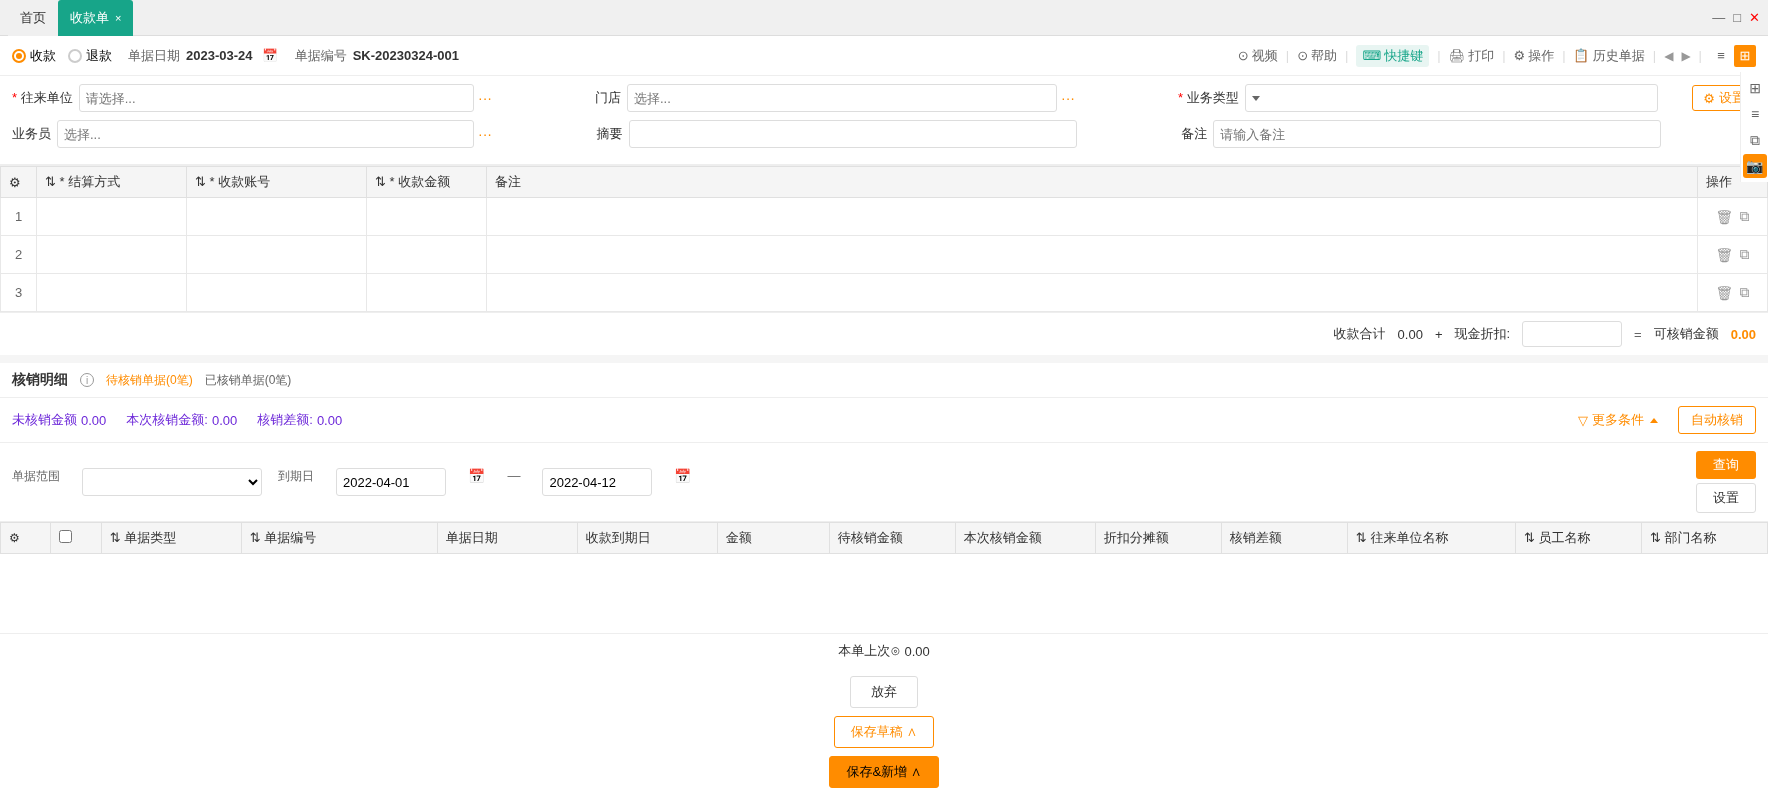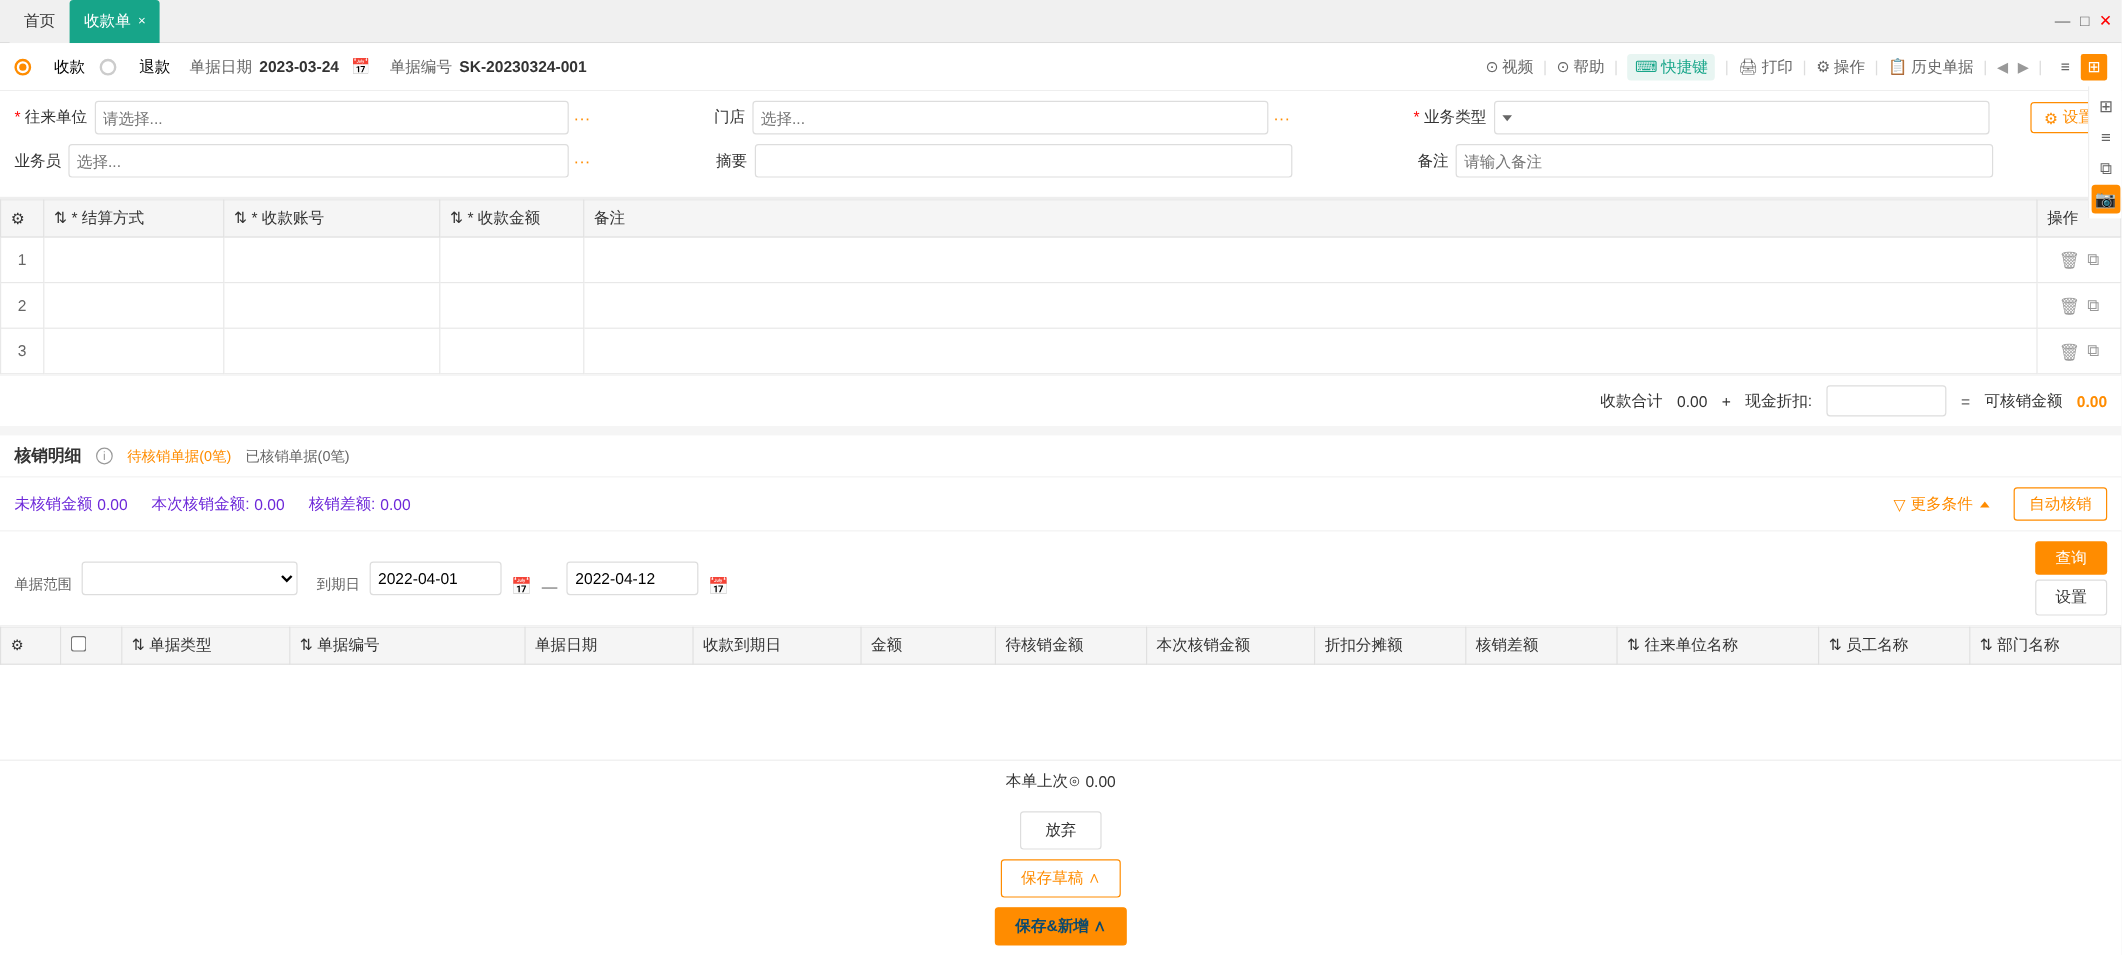--- a/index.html
+++ b/index.html
@@ -22,21 +22,21 @@
 
     
     .main-content { background: #fff; height: calc(796px - 36px); display: flex; flex-direction: column; overflow: hidden; }
 
     
     .toolbar {
       display: flex; align-items: center; padding: 6px 12px; border-bottom: 1px solid #eee;
       background: #fff; gap: 16px; min-height: 40px;
     }
     .radio-group { display: flex; align-items: center; gap: 12px; }
-    .radio-item { display: flex; align-items: center; gap: 19px; cursor: pointer; }
+    .radio-item { display: flex; align-items: center; gap: 4px; cursor: pointer; }
     .radio-dot { width: 14px; height: 14px; border-radius: 50%; border: 2px solid #ccc; display: flex; align-items: center; justify-content: center; }
     .radio-dot.active { border-color: #ff8c00; }
     .radio-dot.active::after { content: ''; width: 6px; height: 6px; background: #ff8c00; border-radius: 50%; }
     .toolbar-field { display: flex; align-items: center; gap: 6px; }
     .toolbar-label { color: #666; white-space: nowrap; }
     .toolbar-value { color: #333; font-weight: bold; }
     .toolbar-spacer { flex: 1; }
     .toolbar-actions { display: flex; align-items: center; gap: 8px; color: #666; font-size: 12px; }
     .toolbar-action-item { display: flex; align-items: center; gap: 3px; cursor: pointer; white-space: nowrap; }
     .toolbar-action-item.highlight { color: #17a589; background: #e8f5f2; padding: 2px 6px; border-radius: 3px; }
@@ -105,21 +105,21 @@
     .auto-btn {
       background: #fff; border: 1px solid #ff8c00; color: #ff8c00;
       padding: 4px 12px; border-radius: 3px; cursor: pointer; font-size: 12px;
     }
 
     
     .filter-row {
       display: flex; align-items: center; padding: 8px 12px; background: #fff;
       border-bottom: 1px solid #eee; gap: 16px;
     }
-    .filter-field { display: flex; align-items: flex-end; gap: 8px; }
+    .filter-field { display: flex; align-items: flex-start; gap: 22px; }
     .filter-label { color: #666; white-space: nowrap; font-size: 12px; }
     .filter-select {
       width: 180px; height: 28px; border: 1px solid #ddd; border-radius: 3px;
       padding: 0 6px; background: #fff; cursor: pointer;
     }
     .filter-date-input {
       width: 110px; height: 28px; border: 1px solid #ddd; border-radius: 3px;
       padding: 0 6px; background: #fff;
     }
     .filter-cal-btn { cursor: pointer; color: #999; font-size: 14px; }
@@ -145,21 +145,21 @@
 
     
     .bottom-bar {
       display: flex; align-items: center; padding: 8px 12px;
       border-top: 1px solid #eee; background: #fff; gap: 8px; min-height: 44px; flex-direction: column;
     }
     .bottom-bar-info { display: flex; align-items: center; gap: 4px; color: #333; font-size: 12px; }
     .bottom-bar-spacer { flex: 1; }
     .btn-abandon { background: #fff; border: 1px solid #ddd; color: #333; padding: 6px 20px; border-radius: 3px; cursor: pointer; font-size: 13px; }
     .btn-save-draft { background: #fff; border: 1px solid #ff8c00; color: #ff8c00; padding: 6px 16px; border-radius: 3px; cursor: pointer; font-size: 13px; display: flex; align-items: center; gap: 4px; }
-    .btn-save-new { background: #ff8c00; border: 1px solid #ff8c00; color: #0c4a6e; padding: 6px 16px; border-radius: 3px; cursor: pointer; font-size: 13px; display: flex; gap: 4px; font-weight: bold; }
+    .btn-save-new { background: #ff8c00; border: 1px solid #ff8c00; color: #000000; padding: 6px 16px; border-radius: 3px; cursor: pointer; font-size: 13px; display: flex; gap: 4px; }
 
     
     .right-panel {
       position: absolute; right: 0; top: 36px; width: 28px;
       display: flex; flex-direction: column; gap: 2px; padding: 4px 2px;
       background: #fff; border-left: 1px solid #eee;
     }
     .right-panel-btn {
       width: 24px; height: 24px; display: flex; align-items: center; justify-content: center;
       cursor: pointer; color: #666; font-size: 14px;

